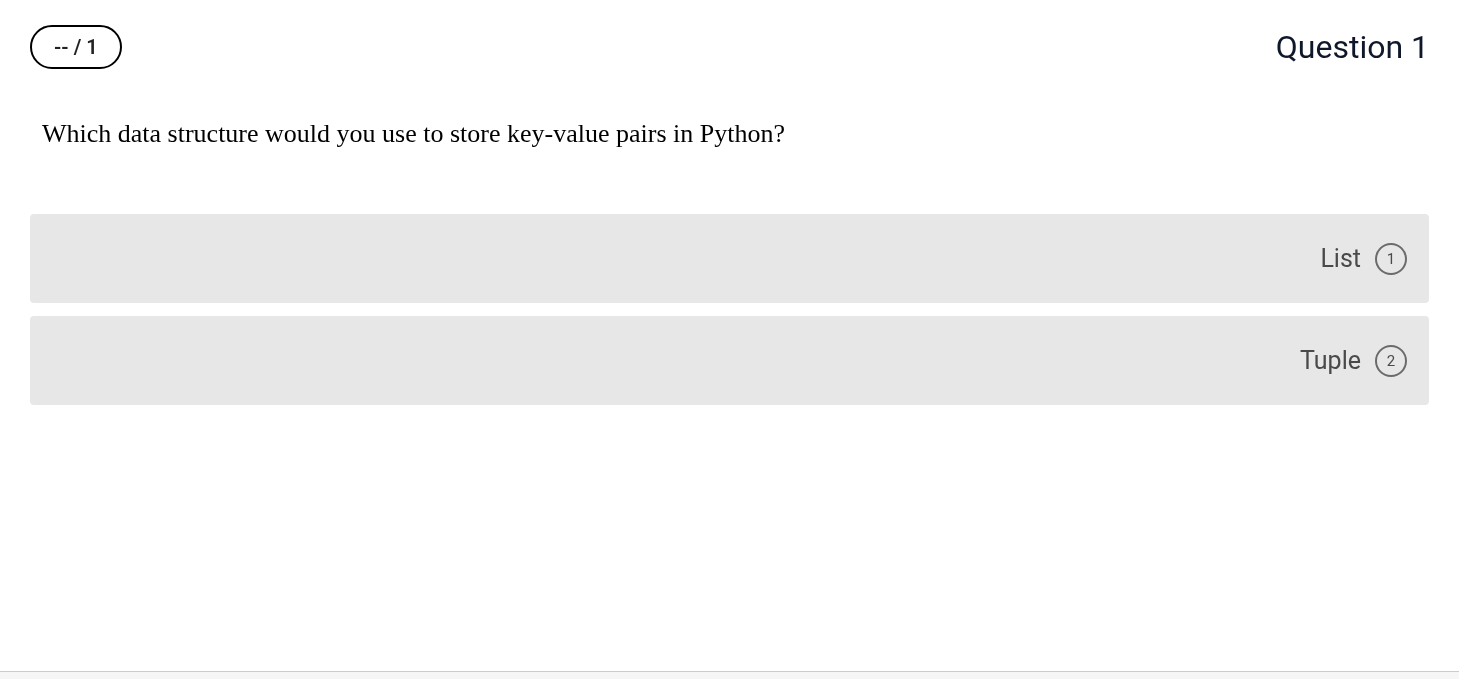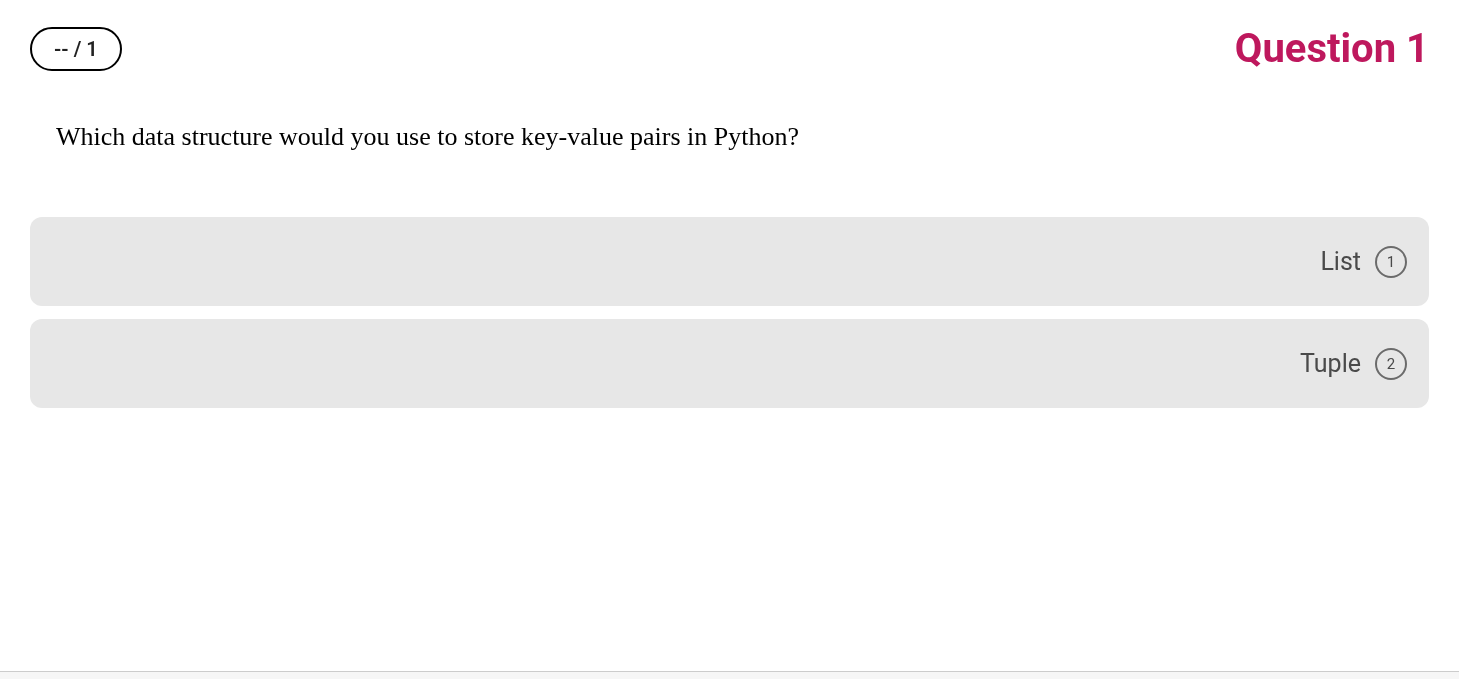--- a/index.html
+++ b/index.html
@@ -30,39 +30,39 @@
       border-radius: 999px;
       padding: 10px 22px;
       font-size: 20px;
       font-weight: 600;
       color: #222;
       display: inline-flex;
       align-items: center;
       line-height: 1;
     }
     .question-label {
-      font-size: 40px;
-      font-weight: 700;
-      color: #be185d;
+      font-size: 32px;
+      font-weight: 400;
+      color: #0f172a;
     }
     .question-text {
       font-family: Georgia, "Times New Roman", Times, serif;
       font-size: 26px;
       color: #000;
-      margin-left: 26px;
+      margin-left: 12px;
       margin-bottom: 65px;
     }
     .answers {
       display: flex;
       flex-direction: column;
       gap: 13px;
     }
     .answer-option {
       background: #e7e7e7;
-      border-radius: 12px;
+      border-radius: 4px;
       height: 89px;
       display: flex;
       align-items: center;
       justify-content: flex-end;
       padding: 0 22px;
       cursor: pointer;
     }
     .answer-label {
       font-size: 25px;
       color: #4a4a4a;

